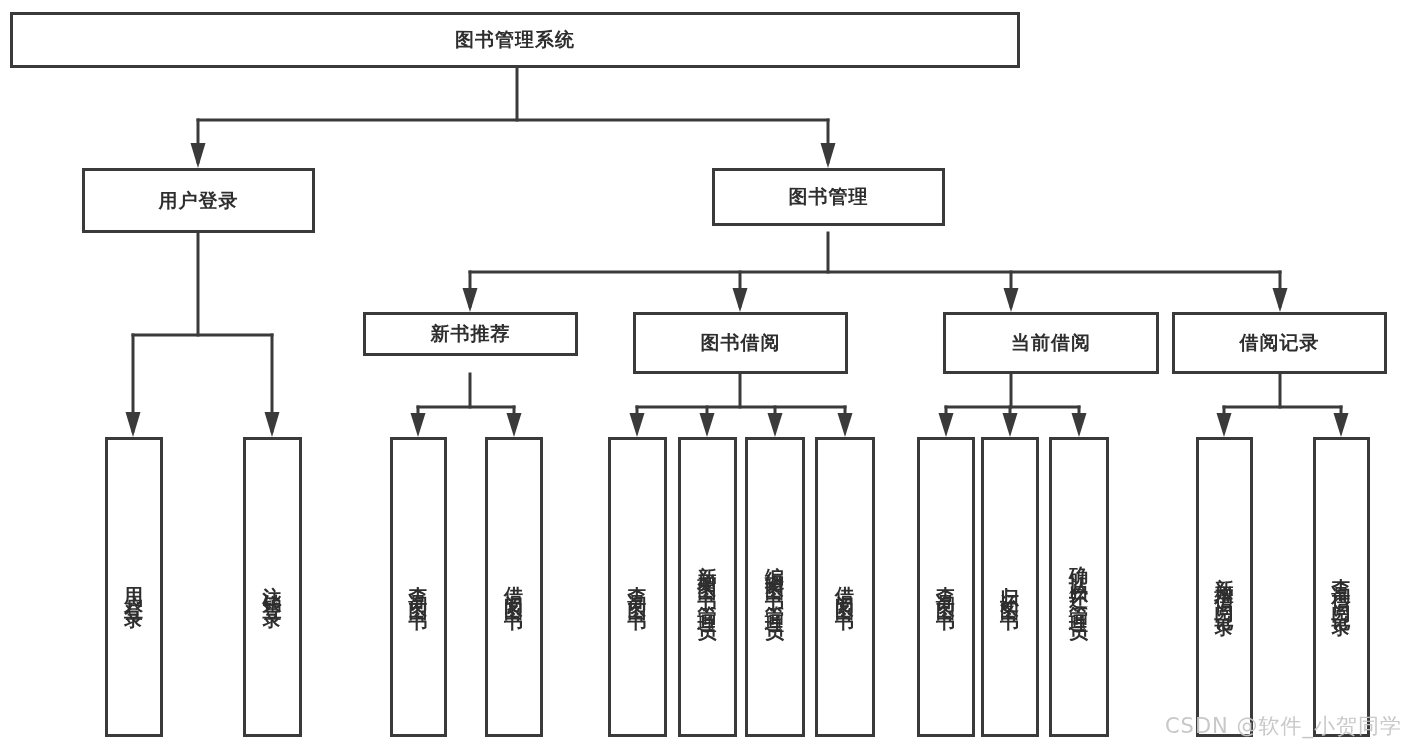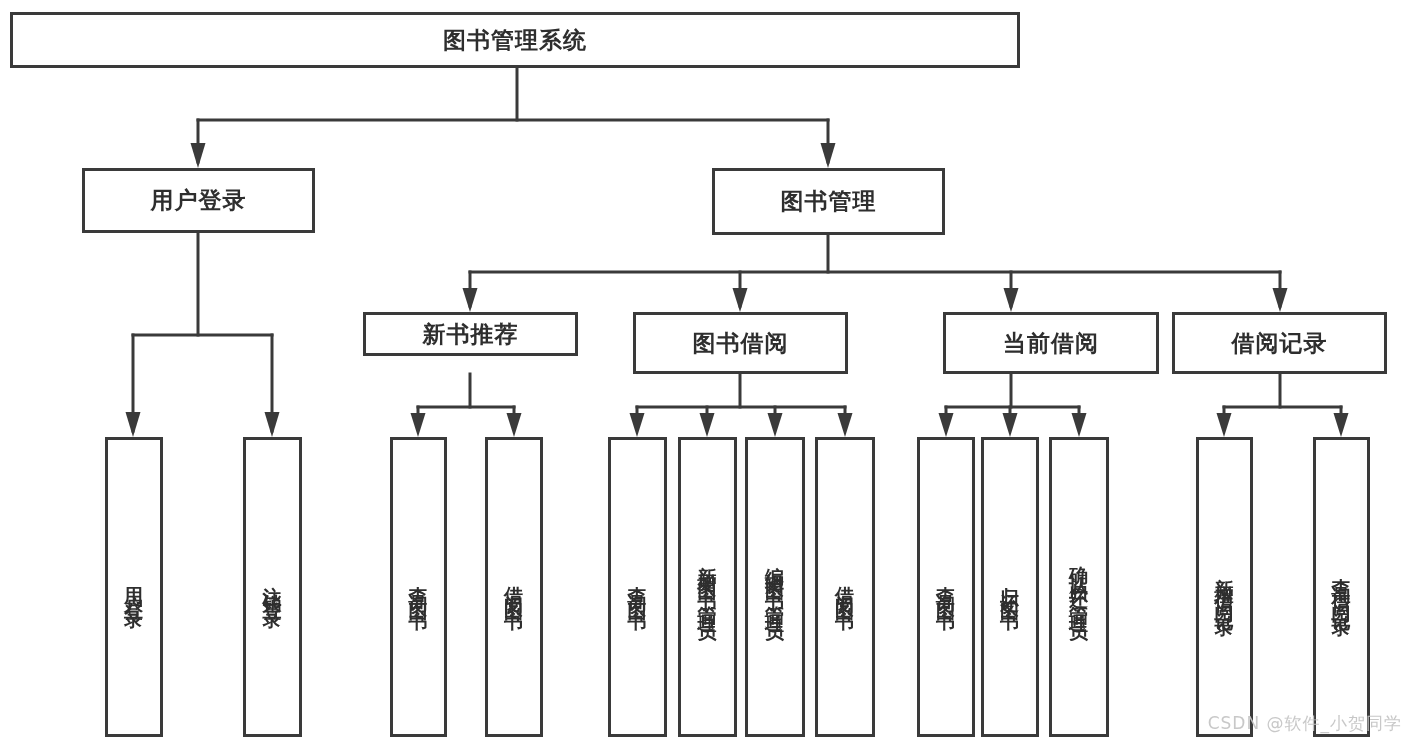--- a/index.html
+++ b/index.html
@@ -15,36 +15,36 @@
     position:absolute;
     box-sizing:border-box;
     border:3px solid #3a3a3a;
     background:#ffffff;
     display:flex;align-items:center;justify-content:center;
     color:#2e2e2e;
     font-weight:600;
     z-index:2;
   }
   .node .lbl{
-    font-size:23px;
+    font-size:19px;
     letter-spacing:1px;
     white-space:nowrap;
   }
   .node .vlbl{
     font-size:19px;
     writing-mode:vertical-rl;
     text-orientation:mixed;
     letter-spacing:8px;
     line-height:1;
     white-space:nowrap;
   }
   .watermark{
     position:absolute;
     right:3px;top:712px;
-    font-size:17px;
+    font-size:21px;
     color:rgba(197,197,197,0.95);
     letter-spacing:1px;
     z-index:5;
     white-space:nowrap;
   }
 </style>
 </head>
 <body>
 
 <div class="canvas">
@@ -127,21 +127,21 @@
     </g>
   </svg>
 
   <div class="node" style="left:10px;top:12px;width:1010px;height:56px">
     <span class="lbl">图书管理系统</span>
   </div>
 
   <div class="node" style="left:82px;top:168px;width:233px;height:65px">
     <span class="lbl">用户登录</span>
   </div>
-  <div class="node" style="left:712px;top:168px;width:233px;height:67px">
+  <div class="node" style="left:712px;top:168px;width:233px;height:58px">
     <span class="lbl">图书管理</span>
   </div>
 
   <div class="node" style="left:363px;top:312px;width:215px;height:44px">
     <span class="lbl">新书推荐</span>
   </div>
   <div class="node" style="left:633px;top:312px;width:215px;height:62px">
     <span class="lbl">图书借阅</span>
   </div>
   <div class="node" style="left:943px;top:312px;width:216px;height:62px">

